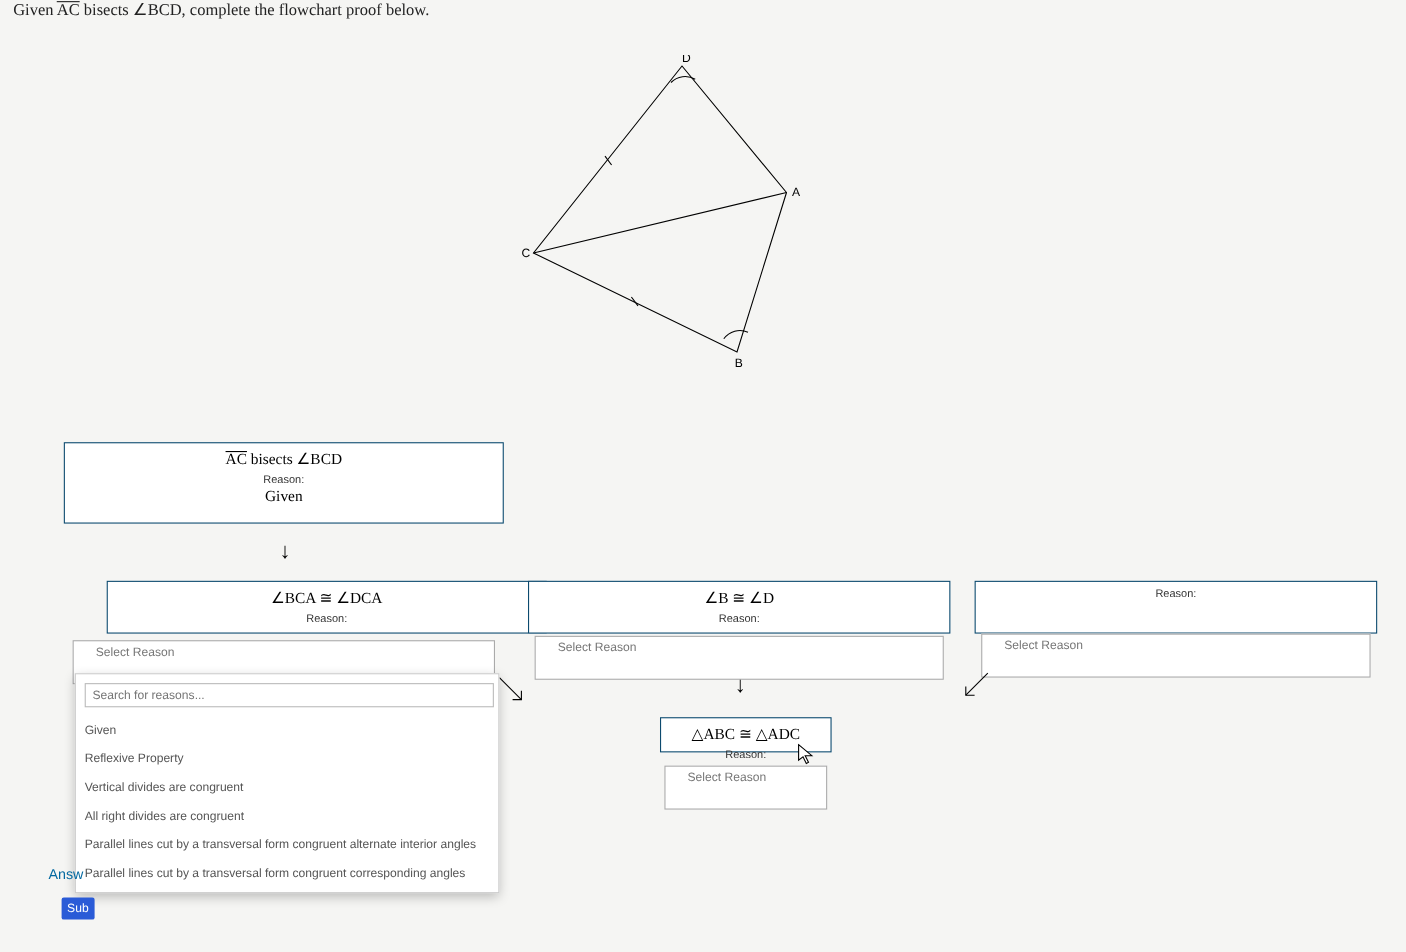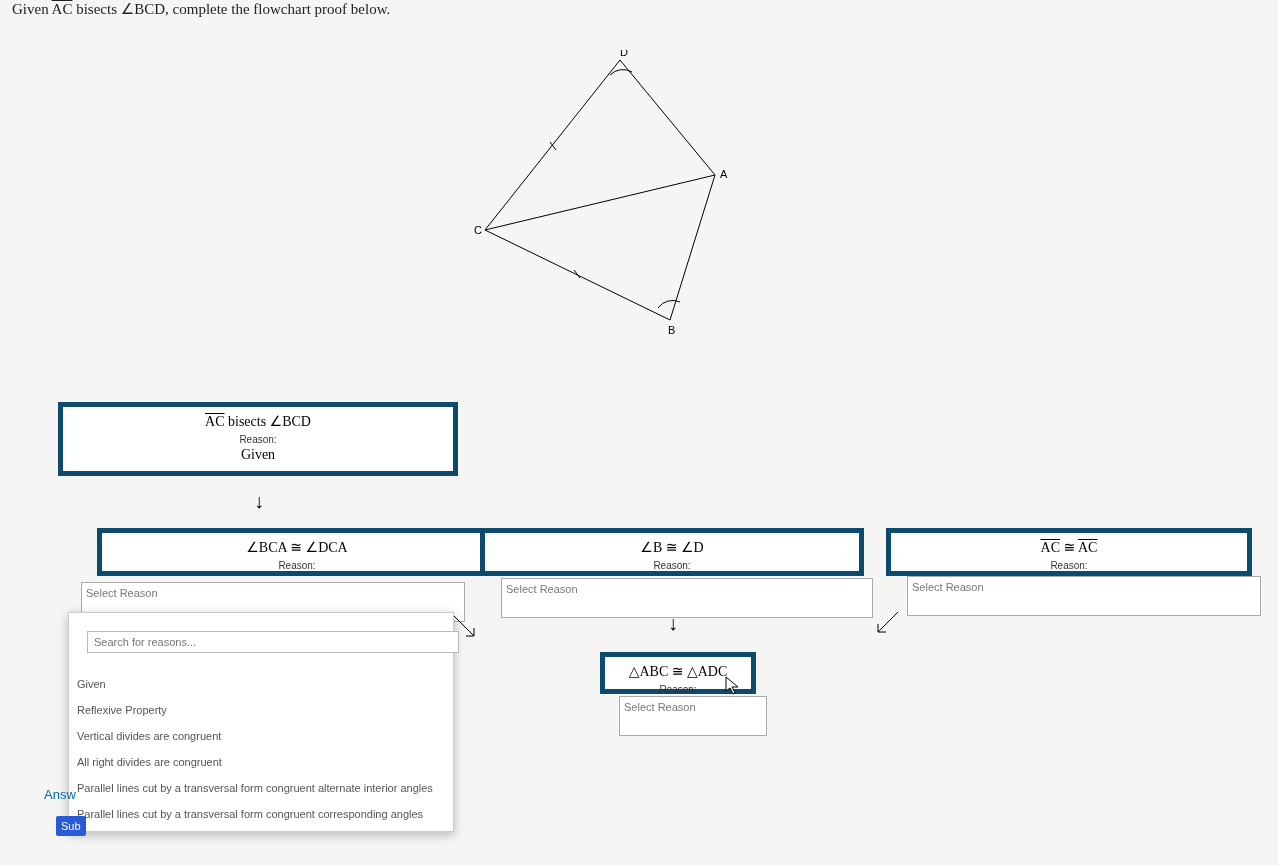--- a/index.html
+++ b/index.html
@@ -23,40 +23,39 @@
   .overline { text-decoration: overline; }
   .diagram {
     position: absolute;
     left: 470px;
     top: 50px;
     width: 280px;
     height: 290px;
   }
   .box {
     position: absolute;
-    border: 5px solid #0c4a6e;
+    border: 1px solid #0c4a6e;
     background: #fff;
     text-align: center;
     font-size: 13px;
     padding-top: 6px;
   }
   .box .stmt { font-family: Georgia, serif; font-size: 14px; margin-bottom: 4px;}
   .box .rlabel { font-size: 10px; color: #333; margin-bottom: 2px;}
   .box .reason { font-family: Georgia, serif; font-size: 14px; }
   .select {
     position: absolute;
     border: 1px solid #aaa;
     background: #fff;
     font-size: 11px;
     color: #777;
     text-align: left;
-    padding: 4px 4px;
+    padding: 4px 20px;
     height: 40px;
     line-height: 12px;
-    margin-left: 15px;
   }
   .arrow {
     position: absolute;
     font-size: 20px;
     color: #000;
   }
   .diag-arrow {
     position: absolute;
     width: 30px;
     height: 30px;
@@ -67,21 +66,21 @@
     top: 612px;
     width: 386px;
     background: #fff;
     border: 1px solid #ccc;
     box-shadow: 0 3px 10px rgba(0,0,0,0.25);
     font-size: 11px;
     color: #555;
     padding-bottom: 4px;
   }
   .dropdown .search {
-    margin: 18px;
+    margin: 8px;
     padding: 4px 6px;
     border: 1px solid #bbb;
     color: #aaa;
     font-size: 11px;
     width: calc(100% - 12px);
     background: #fff;
   }
   .dropdown .opt {
     padding: 7px 8px;
     cursor: pointer;
@@ -154,38 +153,37 @@
 
 <div class="box" style="left:480px; top:528px; width:384px; height:48px;">
   <div class="stmt">∠B ≅ ∠D</div>
   <div class="rlabel">Reason:</div>
 </div>
 <div class="select" style="left:486px; top:578px; width:372px;">
   <span>Select Reason</span>
 </div>
 
 <div class="box" style="left:886px; top:528px; width:366px; height:48px;">
-  <div class="stmt"><span class="overline">AC</span><span> ≅ </span><span class="overline">AC</span></div>
   <div class="rlabel">Reason:</div>
 </div>
 <div class="select" style="left:892px; top:576px; width:354px;">
   <span>Select Reason</span>
 </div>
 
 <svg class="diag-arrow" style="left:452px; top:614px;">
   <line x1="2" y1="2" x2="22" y2="22" stroke="#000" stroke-width="1"></line>
   <polyline points="14,22 22,22 22,14" fill="none" stroke="#000" stroke-width="1"></polyline>
 </svg>
 <div class="arrow" style="left:668px; top:612px;">↓</div>
 <svg class="diag-arrow" style="left:872px; top:610px;">
   <line x1="26" y1="2" x2="6" y2="22" stroke="#000" stroke-width="1"></line>
   <polyline points="6,14 6,22 14,22" fill="none" stroke="#000" stroke-width="1"></polyline>
 </svg>
 
-<div class="box" style="left:600px; top:652px; width:156px; height:42px;">
+<div class="box" style="left:600px; top:652px; width:156px; height:32px;">
   <div class="stmt">△ABC ≅ △ADC</div>
   <div class="rlabel">Reason:</div>
 </div>
 <div class="select" style="left:604px; top:696px; width:148px;">
   <span>Select Reason</span>
 </div>
 
 <div class="dropdown">
   <input class="search" placeholder="Search for reasons..." style="">
   <div class="opt">Given</div>

